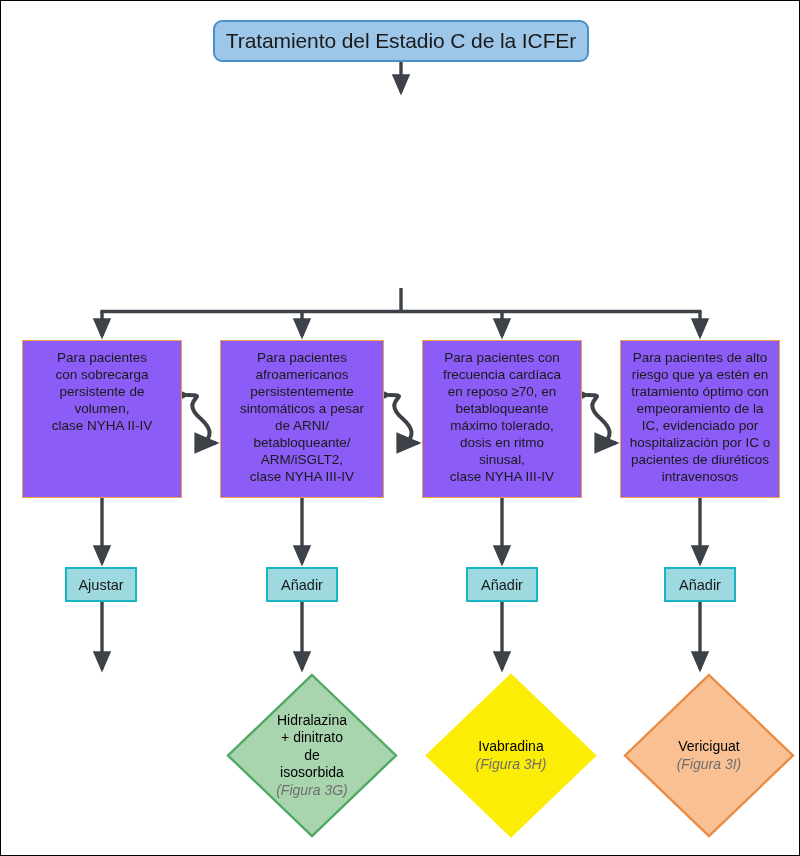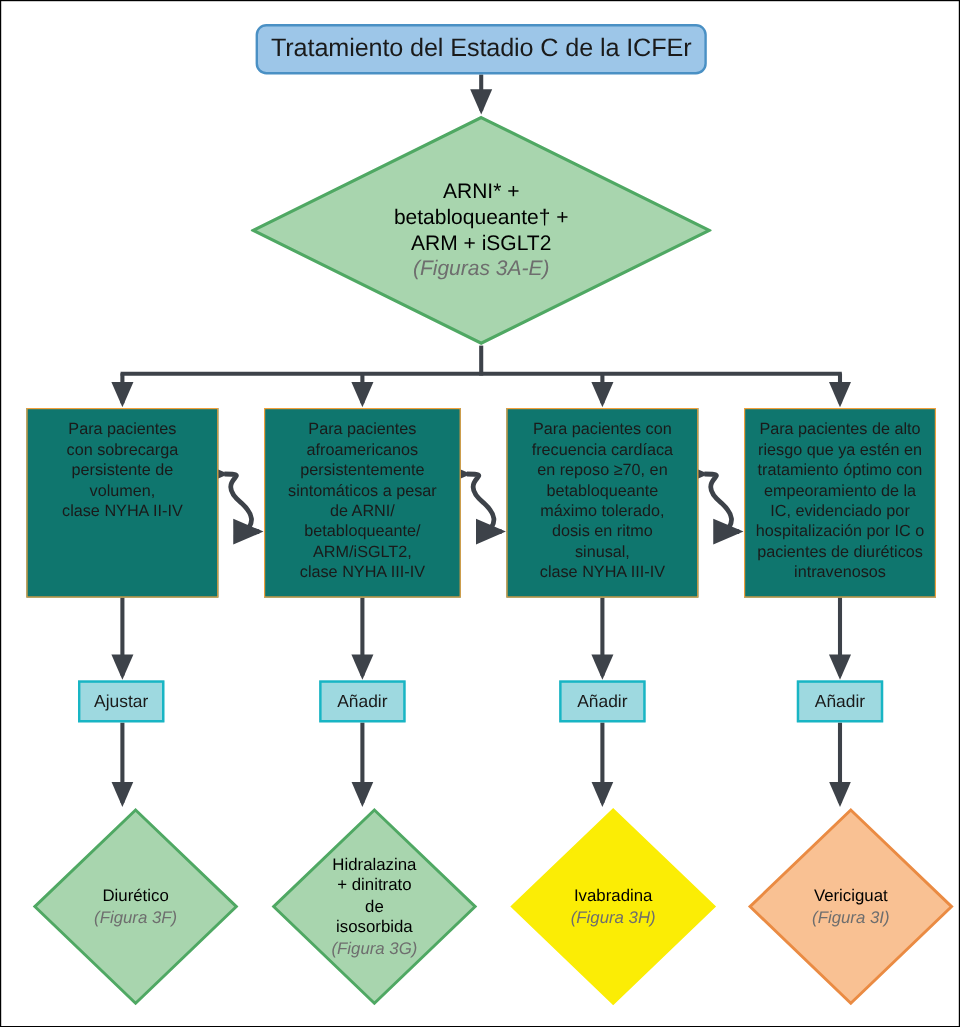--- a/index.html
+++ b/index.html
@@ -81,21 +81,21 @@
     top: 95px;
     width: 384px;
     height: 192px;
     z-index: 4;
   }
   #main-diamond .diamond-label {
     font-size: 17.5px;
   }
   
   .crit-box {
-    background: #0f766e;
+    background: #8b5cf6;
     border: 1.6px solid #f0a03c;
     font-size: 13.5px;
     line-height: 1.26;
     padding: 8px 6px 6px 6px;
     align-items: flex-start;
     z-index: 4;
   }
   .crit-box .crit-text {
     width: 100%;
   }
@@ -164,31 +164,20 @@
 
     <g stroke="#3d4249" stroke-width="4" fill="none" stroke-linecap="butt">
       <path d="M186,394 C212,394 176,398 200,418 C222,438 192,442 215,442" marker-start="url(#arrowhead-sm)" marker-end="url(#arrowhead-sm)"></path>
       <path d="M388,394 C414,394 378,398 402,418 C424,438 394,442 417,442" marker-start="url(#arrowhead-sm)" marker-end="url(#arrowhead-sm)"></path>
       <path d="M586,394 C612,394 576,398 600,418 C622,438 592,442 615,442" marker-start="url(#arrowhead-sm)" marker-end="url(#arrowhead-sm)"></path>
     </g>
   </svg>
 
   <div class="node" id="title-box">Tratamiento del Estadio C de la ICFEr</div>
 
-  <div class="diamond-wrap" id="main-diamond">
-    <svg width="384" height="192" viewBox="0 0 384 192" xmlns="http://www.w3.org/2000/svg">
-      <polygon points="192,2 382,96 192,190 2,96" fill="#a8d5ae" stroke="#4fa863" stroke-width="2.6"></polygon>
-    </svg>
-    <div class="diamond-label">
-      <div>ARNI* +</div>
-      <div>betabloqueante† +</div>
-      <div>ARM + iSGLT2</div>
-      <div class="fig-ref">(Figuras 3A-E)</div>
-    </div>
-  </div>
 
   <div class="node crit-box" id="crit-1">
     <div class="crit-text">
       <div>Para pacientes</div>
       <div>con sobrecarga</div>
       <div>persistente de</div>
       <div>volumen,</div>
       <div>clase NYHA II-IV</div>
     </div>
   </div>
@@ -230,29 +219,20 @@
       <div>pacientes de diuréticos</div>
       <div>intravenosos</div>
     </div>
   </div>
 
   <div class="node act-box" id="act-1">Ajustar</div>
   <div class="node act-box" id="act-2">Añadir</div>
   <div class="node act-box" id="act-3">Añadir</div>
   <div class="node act-box" id="act-4">Añadir</div>
 
-  <div class="diamond-wrap out-diamond" id="out-1">
-    <svg width="172" height="165" viewBox="0 0 172 165" xmlns="http://www.w3.org/2000/svg">
-      <polygon points="86,2 170,82.5 86,163 2,82.5" fill="#a8d5ae" stroke="#4fa863" stroke-width="2.4"></polygon>
-    </svg>
-    <div class="diamond-label">
-      <div>Diurético</div>
-      <div class="fig-ref">(Figura 3F)</div>
-    </div>
-  </div>
 
   <div class="diamond-wrap out-diamond" id="out-2">
     <svg width="172" height="165" viewBox="0 0 172 165" xmlns="http://www.w3.org/2000/svg">
       <polygon points="86,2 170,82.5 86,163 2,82.5" fill="#a8d5ae" stroke="#4fa863" stroke-width="2.4"></polygon>
     </svg>
     <div class="diamond-label">
       <div>Hidralazina</div>
       <div>+ dinitrato</div>
       <div>de</div>
       <div>isosorbida</div>

